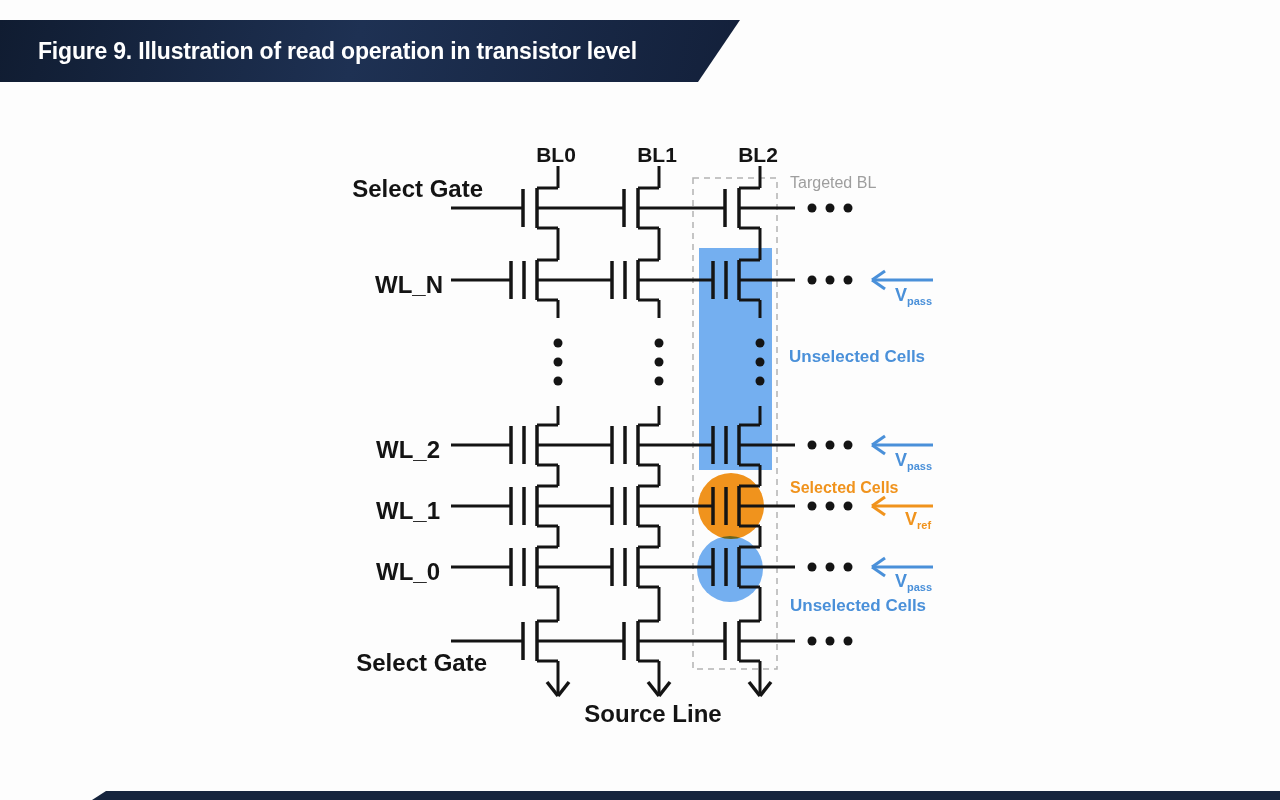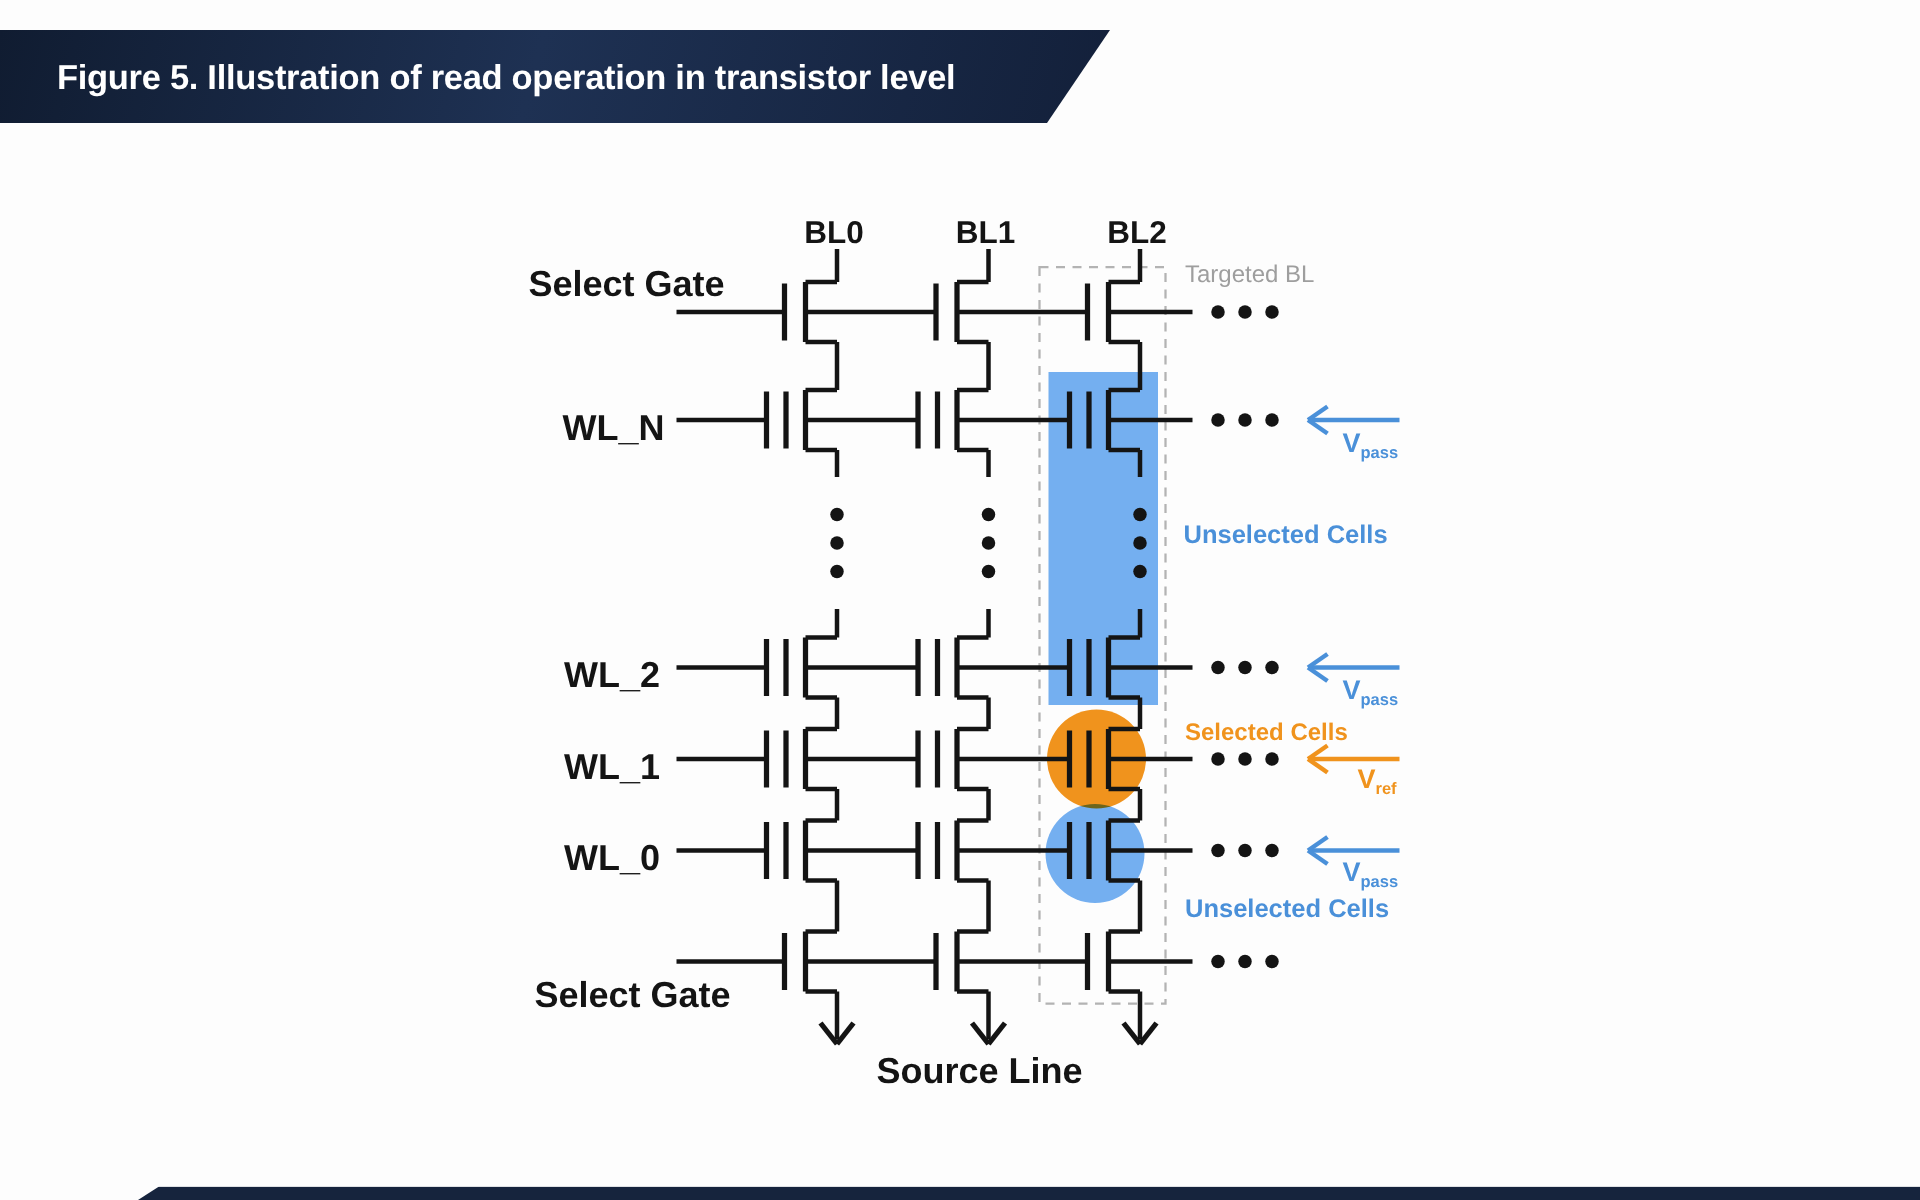--- a/index.html
+++ b/index.html
@@ -25,21 +25,21 @@
   svg{position:absolute;left:0;top:0;isolation:isolate;}
   .blk-label{fill:#141414;font-weight:bold;}
   .blue-label{fill:#4a90d9;font-weight:bold;}
   .orange-label{fill:#f0931d;font-weight:bold;}
   .gray-label{fill:#9e9e9e;font-weight:500;}
 </style>
 </head>
 <body>
 
 <div class="banner">
-  <div class="banner-title">Figure 5. Illustration of read operation in transistor level</div>
+  <div class="banner-title">Figure 9. Illustration of read operation in transistor level</div>
 </div>
 
 <svg id="diagram" width="1280" height="800" viewBox="0 0 1280 800">
 
   <g>
     <rect x="699" y="248" width="73" height="222" fill="#74aff0" style="mix-blend-mode:multiply"></rect>
     <circle cx="730" cy="569" r="33" fill="#74aff0" style="mix-blend-mode:multiply"></circle>
     <circle cx="731" cy="506" r="33" fill="#f0931d" style="mix-blend-mode:multiply"></circle>
   </g>
 

